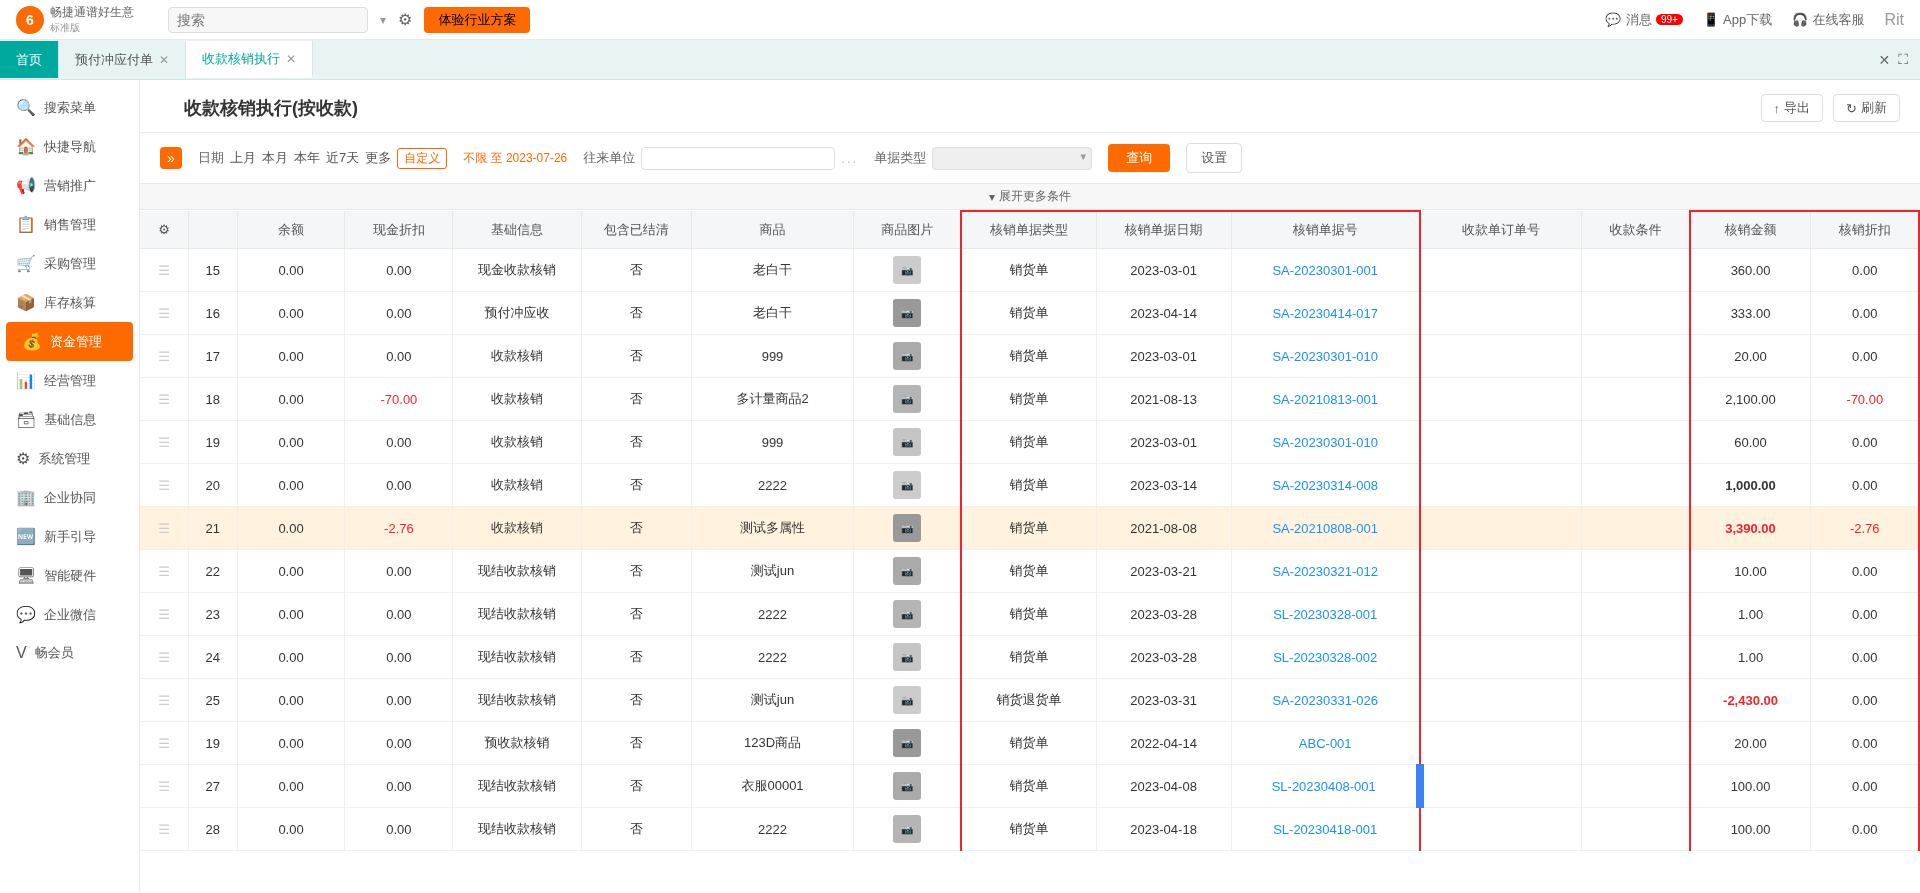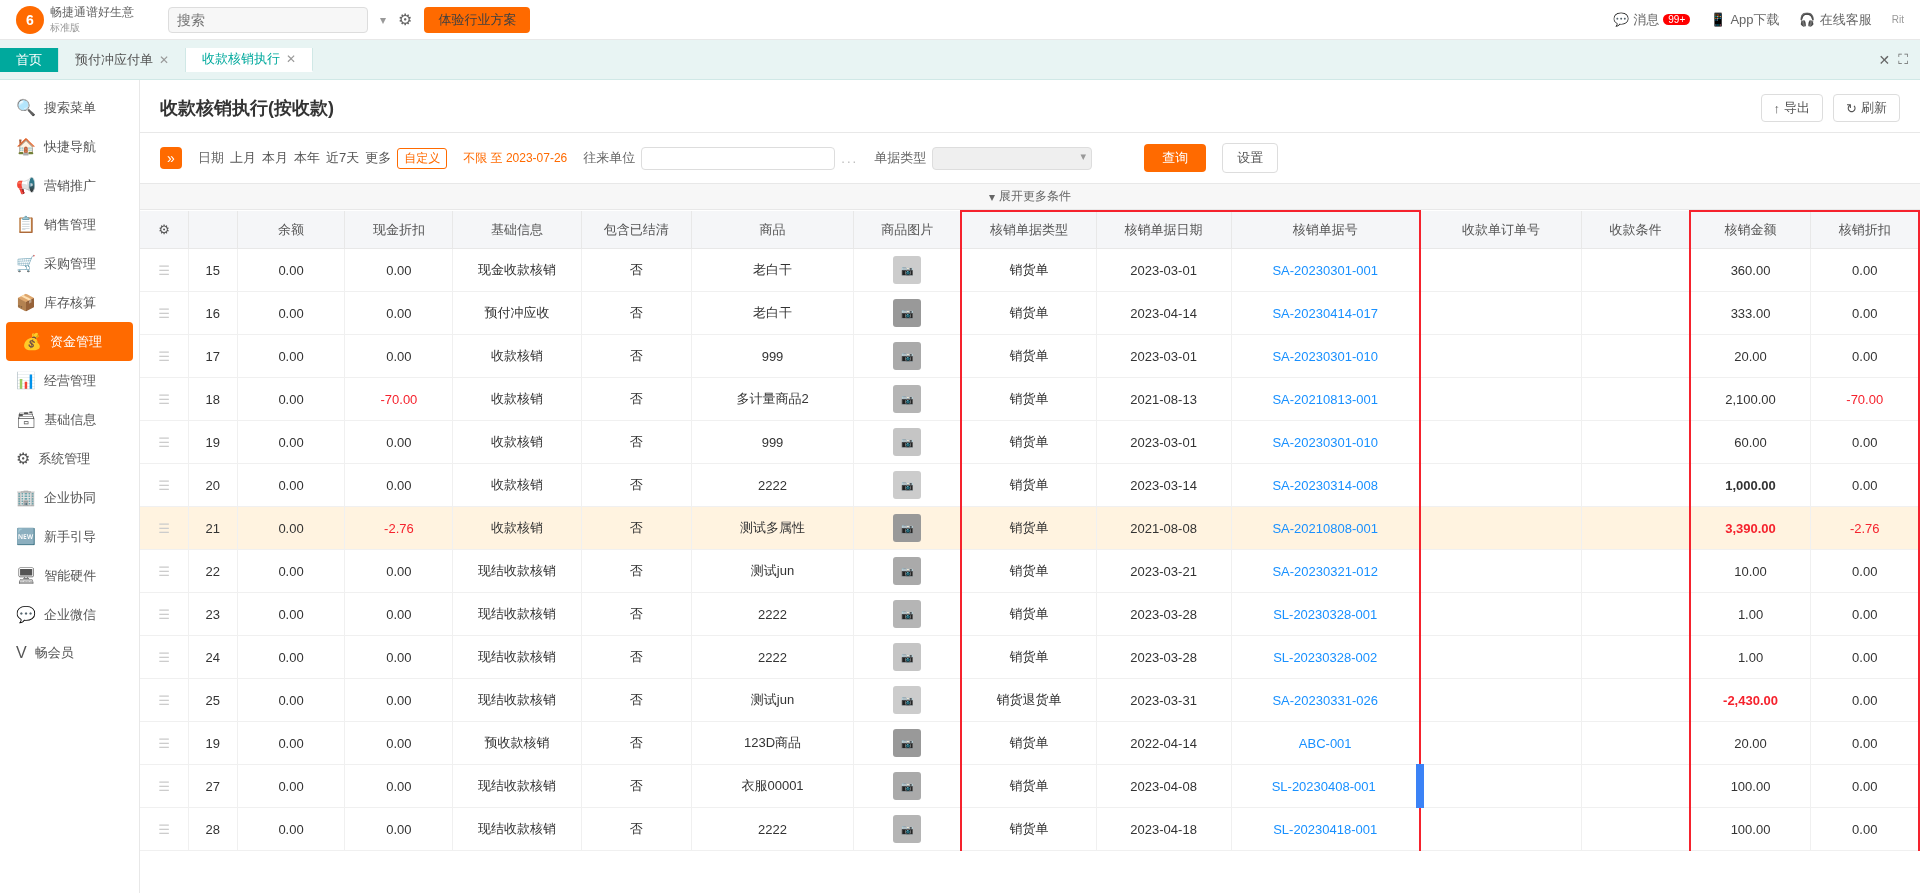--- a/index.html
+++ b/index.html
@@ -23,39 +23,39 @@
       display: flex; align-items: center; justify-content: center; color: white; font-weight: bold; font-size: 14px;
     }
     .logo-text { font-size: 12px; color: #666; }
     .logo-sub { font-size: 10px; color: #999; }
     .top-bar-input {
       flex: 1; max-width: 200px; height: 26px; border: 1px solid #ddd; border-radius: 4px; padding: 0 8px; font-size: 14px; color: #999; background: #f7f7f7;
     }
     .top-bar-chevron { color: #999; font-size: 12px; cursor: pointer; }
     .top-bar-gear { color: #666; font-size: 16px; cursor: pointer; }
     .top-bar-btn-orange {
-      background: #ff6a00; color: #404040; border: none; border-radius: 4px;
+      background: #ff6a00; color: #000000; border: none; border-radius: 4px;
       padding: 4px 14px; font-size: 13px; cursor: pointer;
     }
     .top-bar-right { margin-left: auto; display: flex; align-items: center; gap: 20px; color: #666; font-size: 13px; }
     .badge-red { background: red; color: white; border-radius: 8px; padding: 0 5px; font-size: 10px; }
     .top-bar-right-item { display: flex; align-items: center; gap: 4px; cursor: pointer; }
-    .top-bar-user { color: #999; font-size: 10px; }
+    .top-bar-user { color: #999; font-size: 16px; }
 
     
     .tab-bar {
       height: 40px;
       background: #e8f4f3;
       display: flex;
       align-items: center;
       border-bottom: 1px solid #d0e8e6;
       position: relative;
     }
     .tab-item {
-      height: 24px; display: flex; align-items: center; padding: 0 16px;
+      height: 37px; display: flex; align-items: center; padding: 0 16px;
       cursor: pointer; font-size: 13px; color: #555; border-right: 1px solid #d0e8e6; gap: 6px;
     }
     .tab-item.active { background: #fff; color: #00a99d; border-bottom: 2px solid #fff; }
     .tab-home { background: #00a99d; color: #fff; }
     .tab-close { font-size: 12px; color: #999; cursor: pointer; }
     .tab-bar-right { margin-left: auto; display: flex; align-items: center; gap: 8px; padding-right: 12px; }
     .tab-bar-icon { font-size: 14px; color: #666; cursor: pointer; }
 
     
     .main-layout { display: flex; height: calc(893px - 80px); }
@@ -73,40 +73,40 @@
     .sidebar-item .si-icon { font-size: 16px; }
 
     
     .content { flex: 1; overflow: hidden; display: flex; flex-direction: column; background: #f5f6f8; }
 
     
     .page-header {
       background: #fff; padding: 14px 20px 10px; display: flex; align-items: center; justify-content: space-between;
       border-bottom: 1px solid #e8e8e8;
     }
-    .page-title { font-size: 18px; font-weight: bold; color: #333; }
+    .page-title { font-size: 18px; font-weight: bold; color: #333; margin-left: 24px; }
     .page-header-actions { display: flex; gap: 10px; }
     .btn-outline { border: 1px solid #ddd; background: #fff; border-radius: 4px; padding: 4px 12px; font-size: 13px; cursor: pointer; color: #555; display: flex; align-items: center; gap: 4px; }
 
     
     .filter-bar {
       background: #fff; padding: 10px 20px; display: flex; align-items: center; gap: 16px;
       border-bottom: 1px solid #e8e8e8; flex-wrap: wrap;
     }
     .filter-arrow-btn { background: #ff6a00; color: white; border: none; border-radius: 4px; width: 22px; height: 22px; cursor: pointer; display: flex; align-items: center; justify-content: center; font-size: 14px; }
     .filter-group { display: flex; align-items: center; gap: 6px; font-size: 13px; color: #555; }
     .filter-label { color: #666; }
     .filter-link { color: #555; cursor: pointer; }
     .filter-date-custom { color: #ff6a00; border: 1px solid #ff6a00; padding: 1px 6px; border-radius: 3px; font-size: 12px; cursor: pointer; }
     .filter-input { border: 1px solid #ddd; border-radius: 4px; padding: 3px 8px; font-size: 13px; min-width: 180px; color: #999; }
     .filter-dots { color: #bbb; letter-spacing: 2px; }
     .filter-select { border: 1px solid #ddd; border-radius: 4px; padding: 3px 24px 3px 8px; font-size: 13px; color: #555; appearance: none; min-width: 160px; }
     .filter-select-wrap { position: relative; display: inline-block; }
     .filter-select-wrap::after { content: '▾'; position: absolute; right: 6px; top: 3px; color: #999; pointer-events: none; font-size: 11px; }
-    .btn-query { background: #ff6a00; color: white; border: none; border-radius: 4px; padding: 5px 18px; font-size: 13px; cursor: pointer; margin-left: 36px; }
+    .btn-query { background: #ff6a00; color: white; border: none; border-radius: 4px; padding: 5px 18px; font-size: 13px; cursor: pointer; }
     .btn-settings { background: #fff; color: #555; border: 1px solid #ddd; border-radius: 4px; padding: 5px 14px; font-size: 13px; cursor: pointer; }
     .expand-bar { background: #f7f7f7; border-bottom: 1px solid #e8e8e8; padding: 4px 0; display: flex; justify-content: center; }
     .expand-btn { background: none; border: none; color: #666; cursor: pointer; font-size: 12px; display: flex; align-items: center; gap: 4px; }
 
     
     .table-container { flex: 1; overflow: auto; padding: 0; background: #fff; }
     table { width: 100%; border-collapse: collapse; font-size: 13px; }
     thead tr { background: #f5f6f8; }
     th { padding: 9px 8px; text-align: center; color: #555; font-weight: normal; border-bottom: 1px solid #e8e8e8; border-right: 1px solid #e8e8e8; white-space: nowrap; position: sticky; top: 0; background: #f5f6f8; z-index: 2; }
     td { padding: 7px 8px; text-align: center; border-bottom: 1px solid #f0f0f0; border-right: 1px solid #f0f0f0; white-space: nowrap; }

